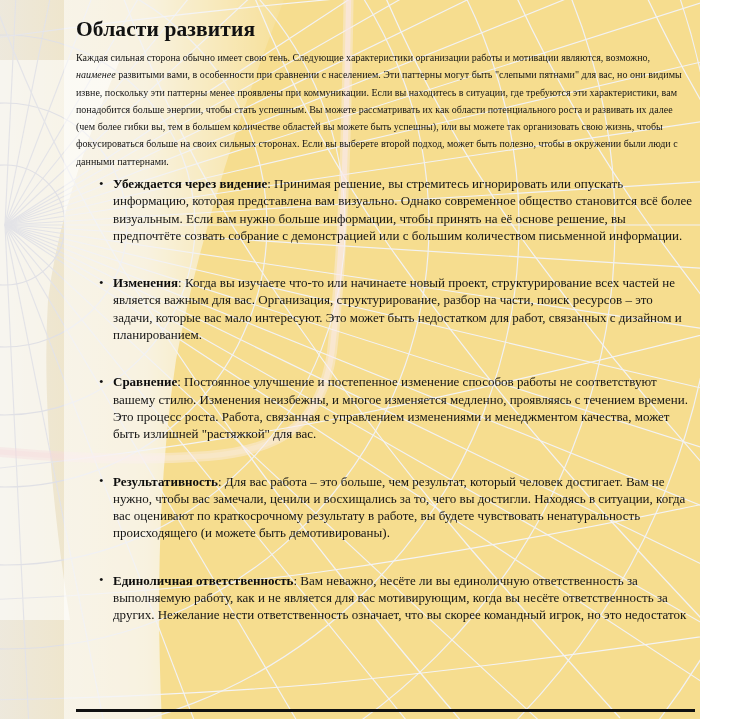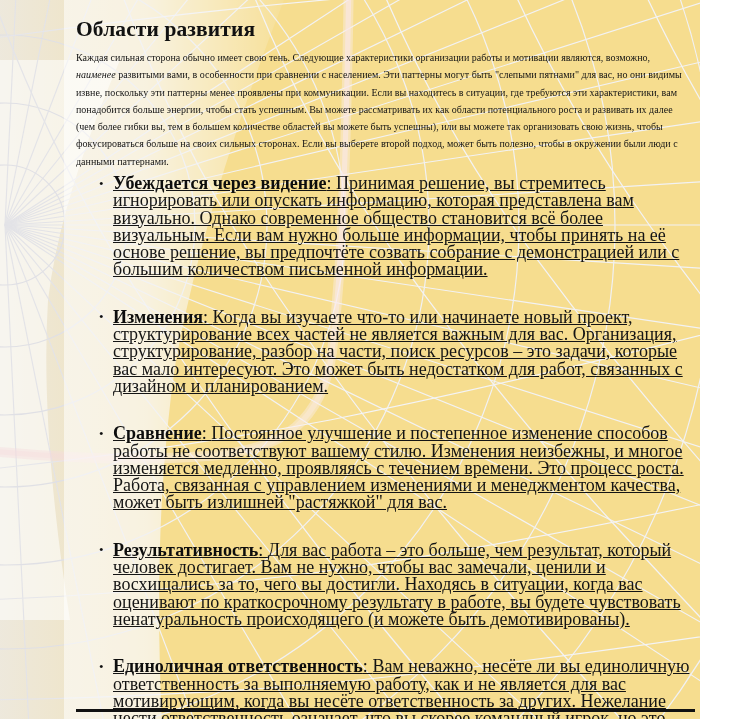--- a/index.html
+++ b/index.html
@@ -74,24 +74,23 @@
     top: 175px;
     width: 598px;
     margin: 0;
     padding: 0;
     list-style: none;
   }
   #bullet-list .bullet-item {
     position: relative;
     padding-left: 17px;
     margin: 0 0 30px 0;
-    font-size: 18px;
+    font-size: 13px;
     line-height: 17.3px;
     color: #141414;
-    text-decoration: underline;
   }
   #bullet-list .bullet-item:last-child {
     margin-bottom: 0;
   }
   #bullet-list .bullet-item::before {
     content: "\2022";
     position: absolute;
     left: 3px;
     top: -0.5px;
     font-size: 13px;

